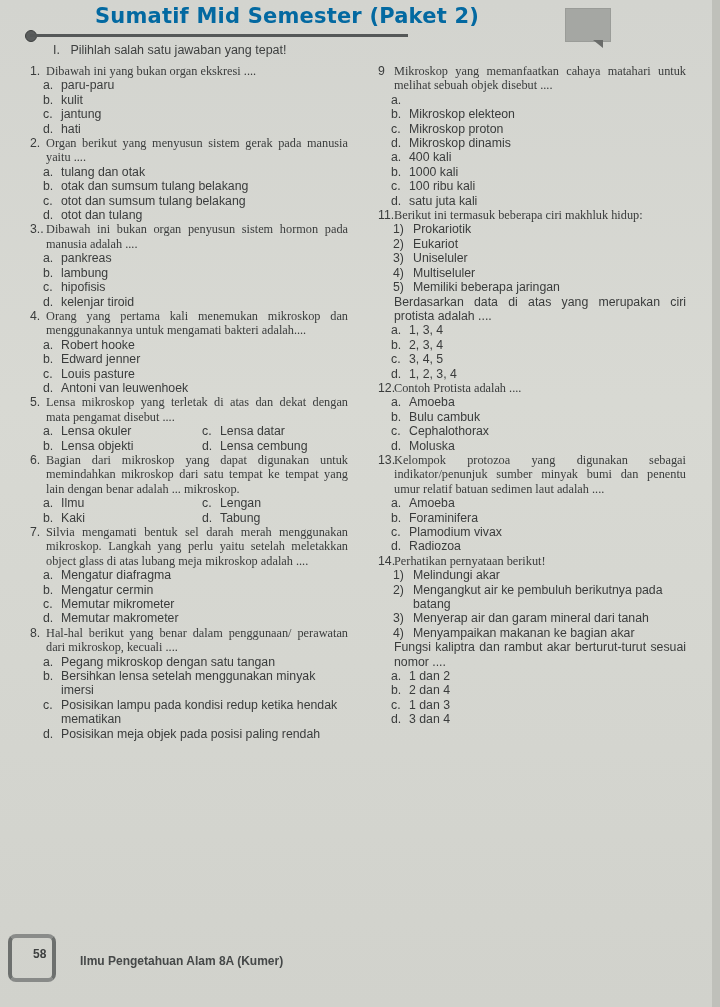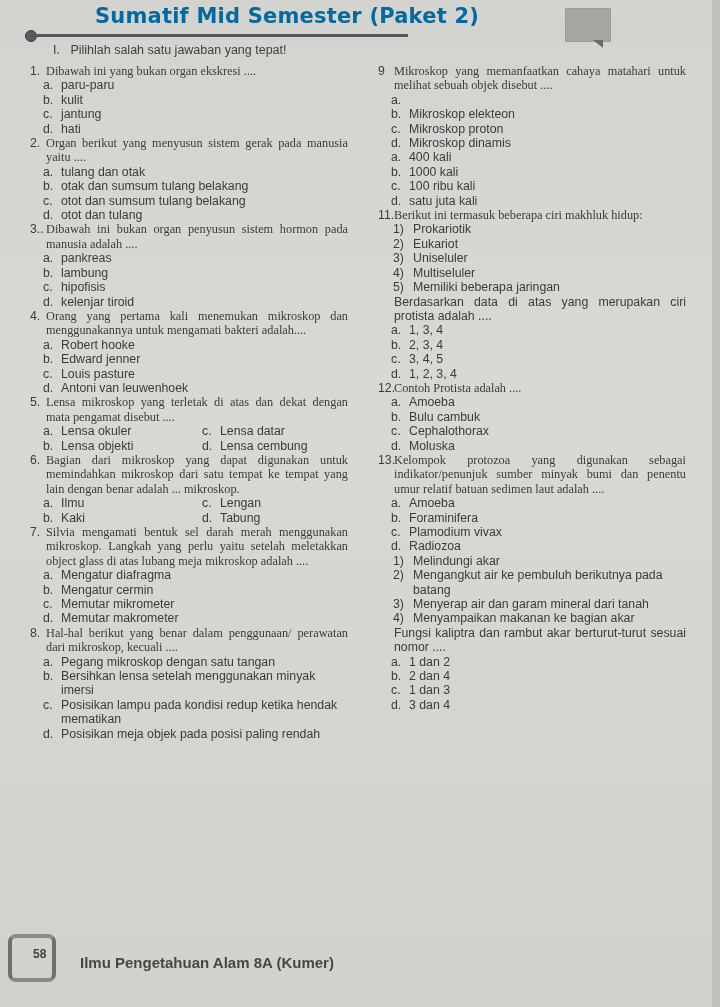--- a/index.html
+++ b/index.html
@@ -55,21 +55,21 @@
   .para { padding-left: 16px; text-align: justify; }
   .footer-box {
     position: absolute; left: 8px; top: 934px; width: 40px; height: 40px;
     border: 4px solid #6d706e; border-radius: 8px;
     border-top-color: #8a8c8a; border-bottom-color: #888a88;
   }
   .footer-page {
     position: absolute; left: 33px; top: 947px; font-size: 12px; font-weight: bold; color: #3e4040;
   }
   .footer-text {
-    position: absolute; left: 80px; top: 954px; font-size: 15px; font-weight: bold; color: #454848;
+    position: absolute; left: 80px; top: 954px; font-size: 12px; font-weight: bold; color: #454848;
   }
 </style>
 </head>
 <body>
 
 <div class="page-edge"></div>
 
 <div class="title">Sumatif Mid Semester (Paket 2)</div>
 <div class="title-dot"></div>
 <div class="title-line"></div>
@@ -406,20 +406,24 @@
           <span class="opt-letter">c.</span>
           <span class="opt-text">Plamodium vivax</span>
         </div>
         <div class="opt">
           <span class="opt-letter">d.</span>
           <span class="opt-text">Radiozoa</span>
         </div>
       </div>
     </div>
     <div class="q">
+      <div class="q-stem">
+        <span class="q-num">14.</span>
+        <span class="q-text">Perhatikan pernyataan berikut!</span>
+      </div>
       <div class="item">
         <span class="item-num">1)</span>
         <span>Melindungi akar</span>
       </div>
       <div class="item">
         <span class="item-num">2)</span>
         <span>Mengangkut air ke pembuluh berikutnya pada batang</span>
       </div>
       <div class="item">
         <span class="item-num">3)</span>

